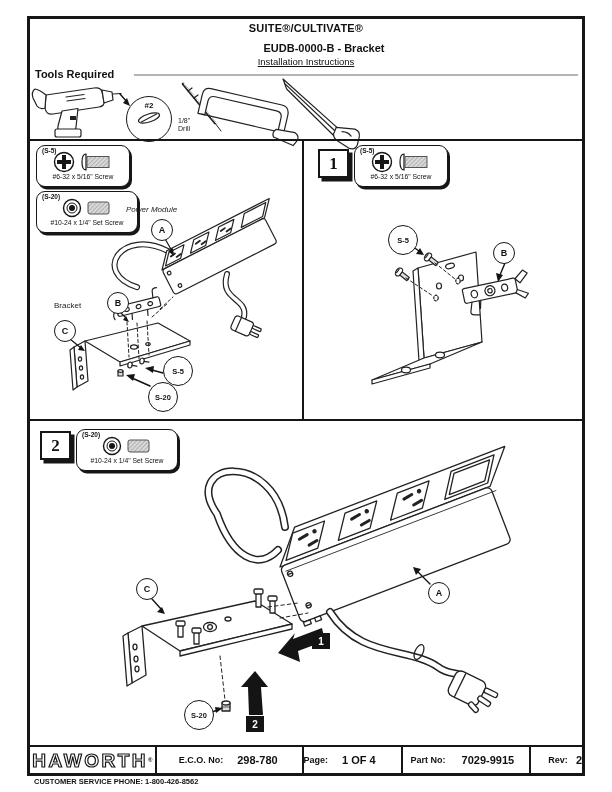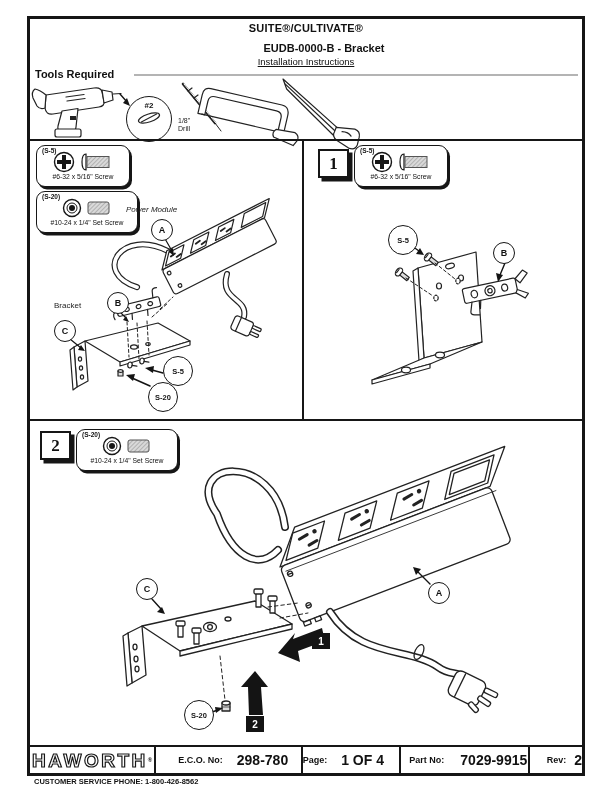--- a/index.html
+++ b/index.html
@@ -29,21 +29,21 @@
   .tag{position:absolute;width:18px;height:16px;background:#141414;color:#fff;display:flex;align-items:center;justify-content:center;font-size:10px;font-weight:bold;}
   
   .bitcirc{position:absolute;width:44px;height:44px;border:1.6px solid #161616;border-radius:50%;background:#fff;display:flex;flex-direction:column;align-items:center;justify-content:flex-start;}
   .bitcirc .t{font-size:8px;font-weight:bold;margin-top:4px;}
   .drilltxt{position:absolute;font-size:7px;line-height:8px;color:#222;}
   
   .foot{position:absolute;left:0;right:0;bottom:0;height:26px;border-top:2.5px solid #161616;display:flex;}
   .fcell{display:flex;align-items:center;border-right:2px solid #161616;box-sizing:border-box;}
   .fcell:last-child{border-right:none;}
   .flabel{font-size:9px;font-weight:bold;}
-  .fvalue{font-size:14px;font-weight:bold;}
+  .fvalue{font-size:11px;font-weight:bold;}
   .logo{font-size:19px;font-weight:bold;letter-spacing:2.5px;color:#fff;-webkit-text-stroke:1.2px #161616;line-height:1;}
   .logoreg{font-size:6px;color:#161616;-webkit-text-stroke:0;vertical-align:top;font-weight:bold;}
   .csphone{position:absolute;font-size:7.5px;font-weight:bold;margin-top:45px;}
   svg{position:absolute;overflow:visible;}
 </style>
 </head>
 <body>
 
 <div class="frame">
 

